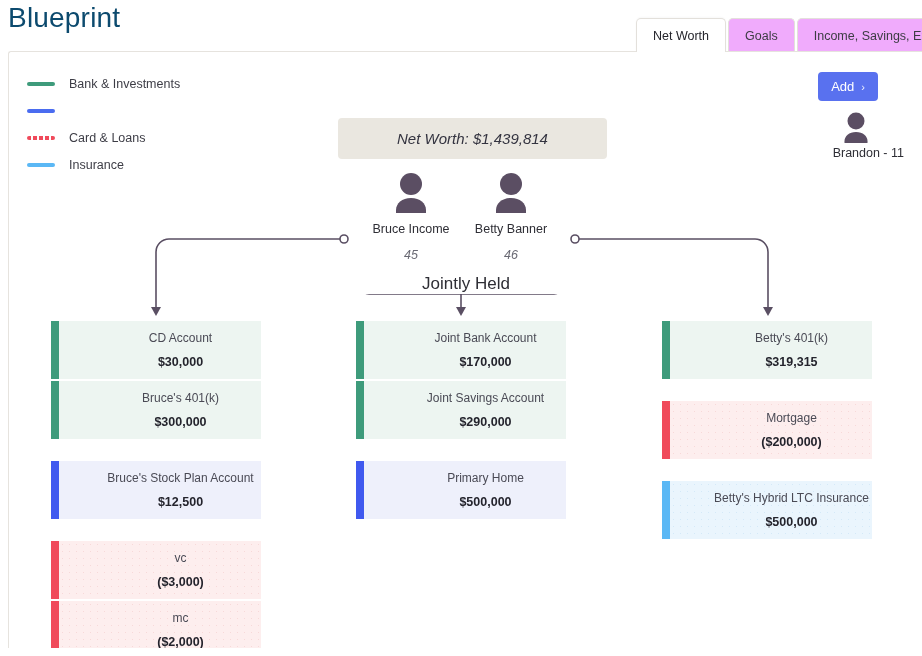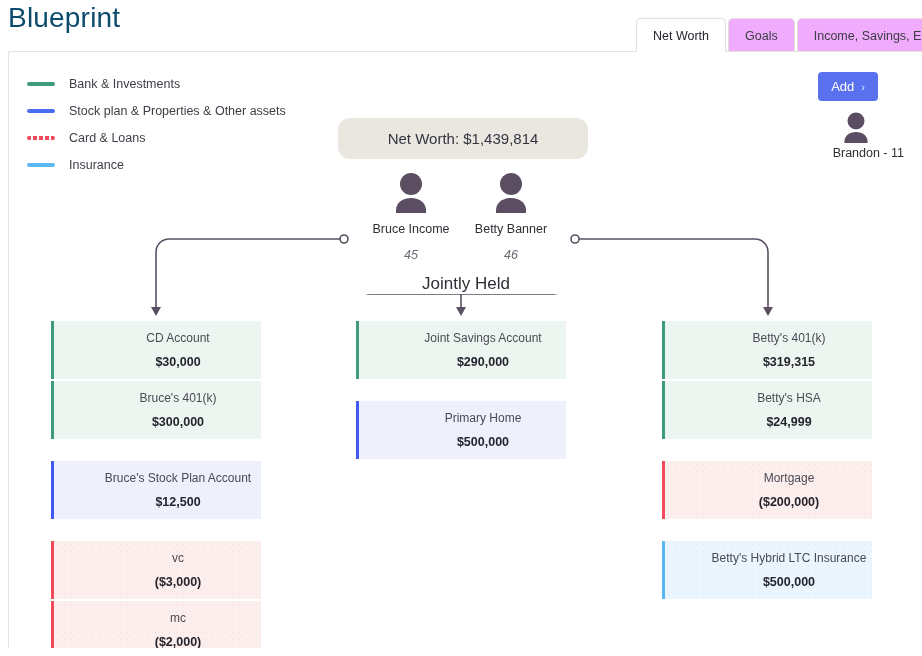--- a/index.html
+++ b/index.html
@@ -88,25 +88,25 @@
     width: 96px; text-align: center;
   }
   .person-icon { display: block; margin: 0 auto; }
   .user-name {
     margin-top: 2px; font-size: 12.5px; color: #2e2e35; white-space: nowrap; text-align: right;
   }
 
   
   .networth {
     position: absolute; left: 329px; top: 66px;
-    width: 250px; height: 41px;
+    width: 269px; height: 41px;
     background: #eae7e0;
-    border-radius: 12px;
+    border-radius: 4px;
     display: flex; align-items: center; justify-content: center;
-    font-size: 15px; color: #343440;
+    font-size: 15px; color: #343440; font-style: italic;
   }
 
   
   .person {
     position: absolute; width: 110px; text-align: center;
   }
   .person.bruce { left: 347px; top: 120px; }
   .person.betty { left: 447px; top: 120px; }
   .person-name { font-size: 12.5px; color: #2e2e35; margin-top: 4px; }
   .person-age { font-size: 12.5px; color: #6a6a74; margin-top: 12px; font-style: italic; }
@@ -126,21 +126,21 @@
 
   
   .col { position: absolute; top: 269px; width: 210px; }
   .col.left   { left: 42px; }
   .col.middle { left: 347px; }
   .col.right  { left: 653px; }
 
   .card {
     position: relative;
     height: 58px;
-    border-left: 3px solid #000000;
+    border-left: 8px solid #000000;
     display: flex; flex-direction: column;
     align-items: center; justify-content: center;
     margin-bottom: 2px;
     cursor: pointer;
     padding-left: 41px;
   }
   .card.gap { margin-top: 22px; }
   .card-title { font-size: 12px; color: #4a4a55; line-height: 1.2; }
   .card-value { font-size: 12.5px; font-weight: bold; color: #24242d; margin-top: 9px; }
 
@@ -178,21 +178,20 @@
 
   <div class="panel">
 
     <div class="legend" id="legend">
         <div class="legend-row">
           <span class="legend-swatch" style="background: rgb(62, 155, 123);"></span>
           <span class="legend-label">Bank &amp; Investments</span>
         </div>
         <div class="legend-row">
           <span class="legend-swatch" style="background: rgb(74, 108, 240);"></span>
-          <span class="legend-label">Stock plan &amp; Properties &amp; Other assets</span>
         </div>
         <div class="legend-row">
           <span class="legend-swatch dashed" style="color: rgb(240, 74, 91);"></span>
           <span class="legend-label">Card &amp; Loans</span>
         </div>
         <div class="legend-row">
           <span class="legend-swatch" style="background: rgb(91, 184, 245);"></span>
           <span class="legend-label">Insurance</span>
         </div>
       </div>
@@ -268,37 +267,37 @@
           <div class="card-title">vc</div>
           <div class="card-value">($3,000)</div>
         </div>
         <div class="card liability">
           <div class="card-title">mc</div>
           <div class="card-value">($2,000)</div>
         </div>
       </div>
     <div class="col middle" id="col-middle">
         <div class="card bank">
+          <div class="card-title">Joint Bank Account</div>
+          <div class="card-value">$170,000</div>
+        </div>
+        <div class="card bank">
           <div class="card-title">Joint Savings Account</div>
           <div class="card-value">$290,000</div>
         </div>
         <div class="card asset gap">
           <div class="card-title">Primary Home</div>
           <div class="card-value">$500,000</div>
         </div>
       </div>
     <div class="col right" id="col-right">
         <div class="card bank">
           <div class="card-title">Betty's 401(k)</div>
           <div class="card-value">$319,315</div>
         </div>
-        <div class="card bank">
-          <div class="card-title">Betty's HSA</div>
-          <div class="card-value">$24,999</div>
-        </div>
         <div class="card liability gap">
           <div class="card-title">Mortgage</div>
           <div class="card-value">($200,000)</div>
         </div>
         <div class="card insurance gap">
           <div class="card-title">Betty's Hybrid LTC Insurance</div>
           <div class="card-value">$500,000</div>
         </div>
       </div>
 

